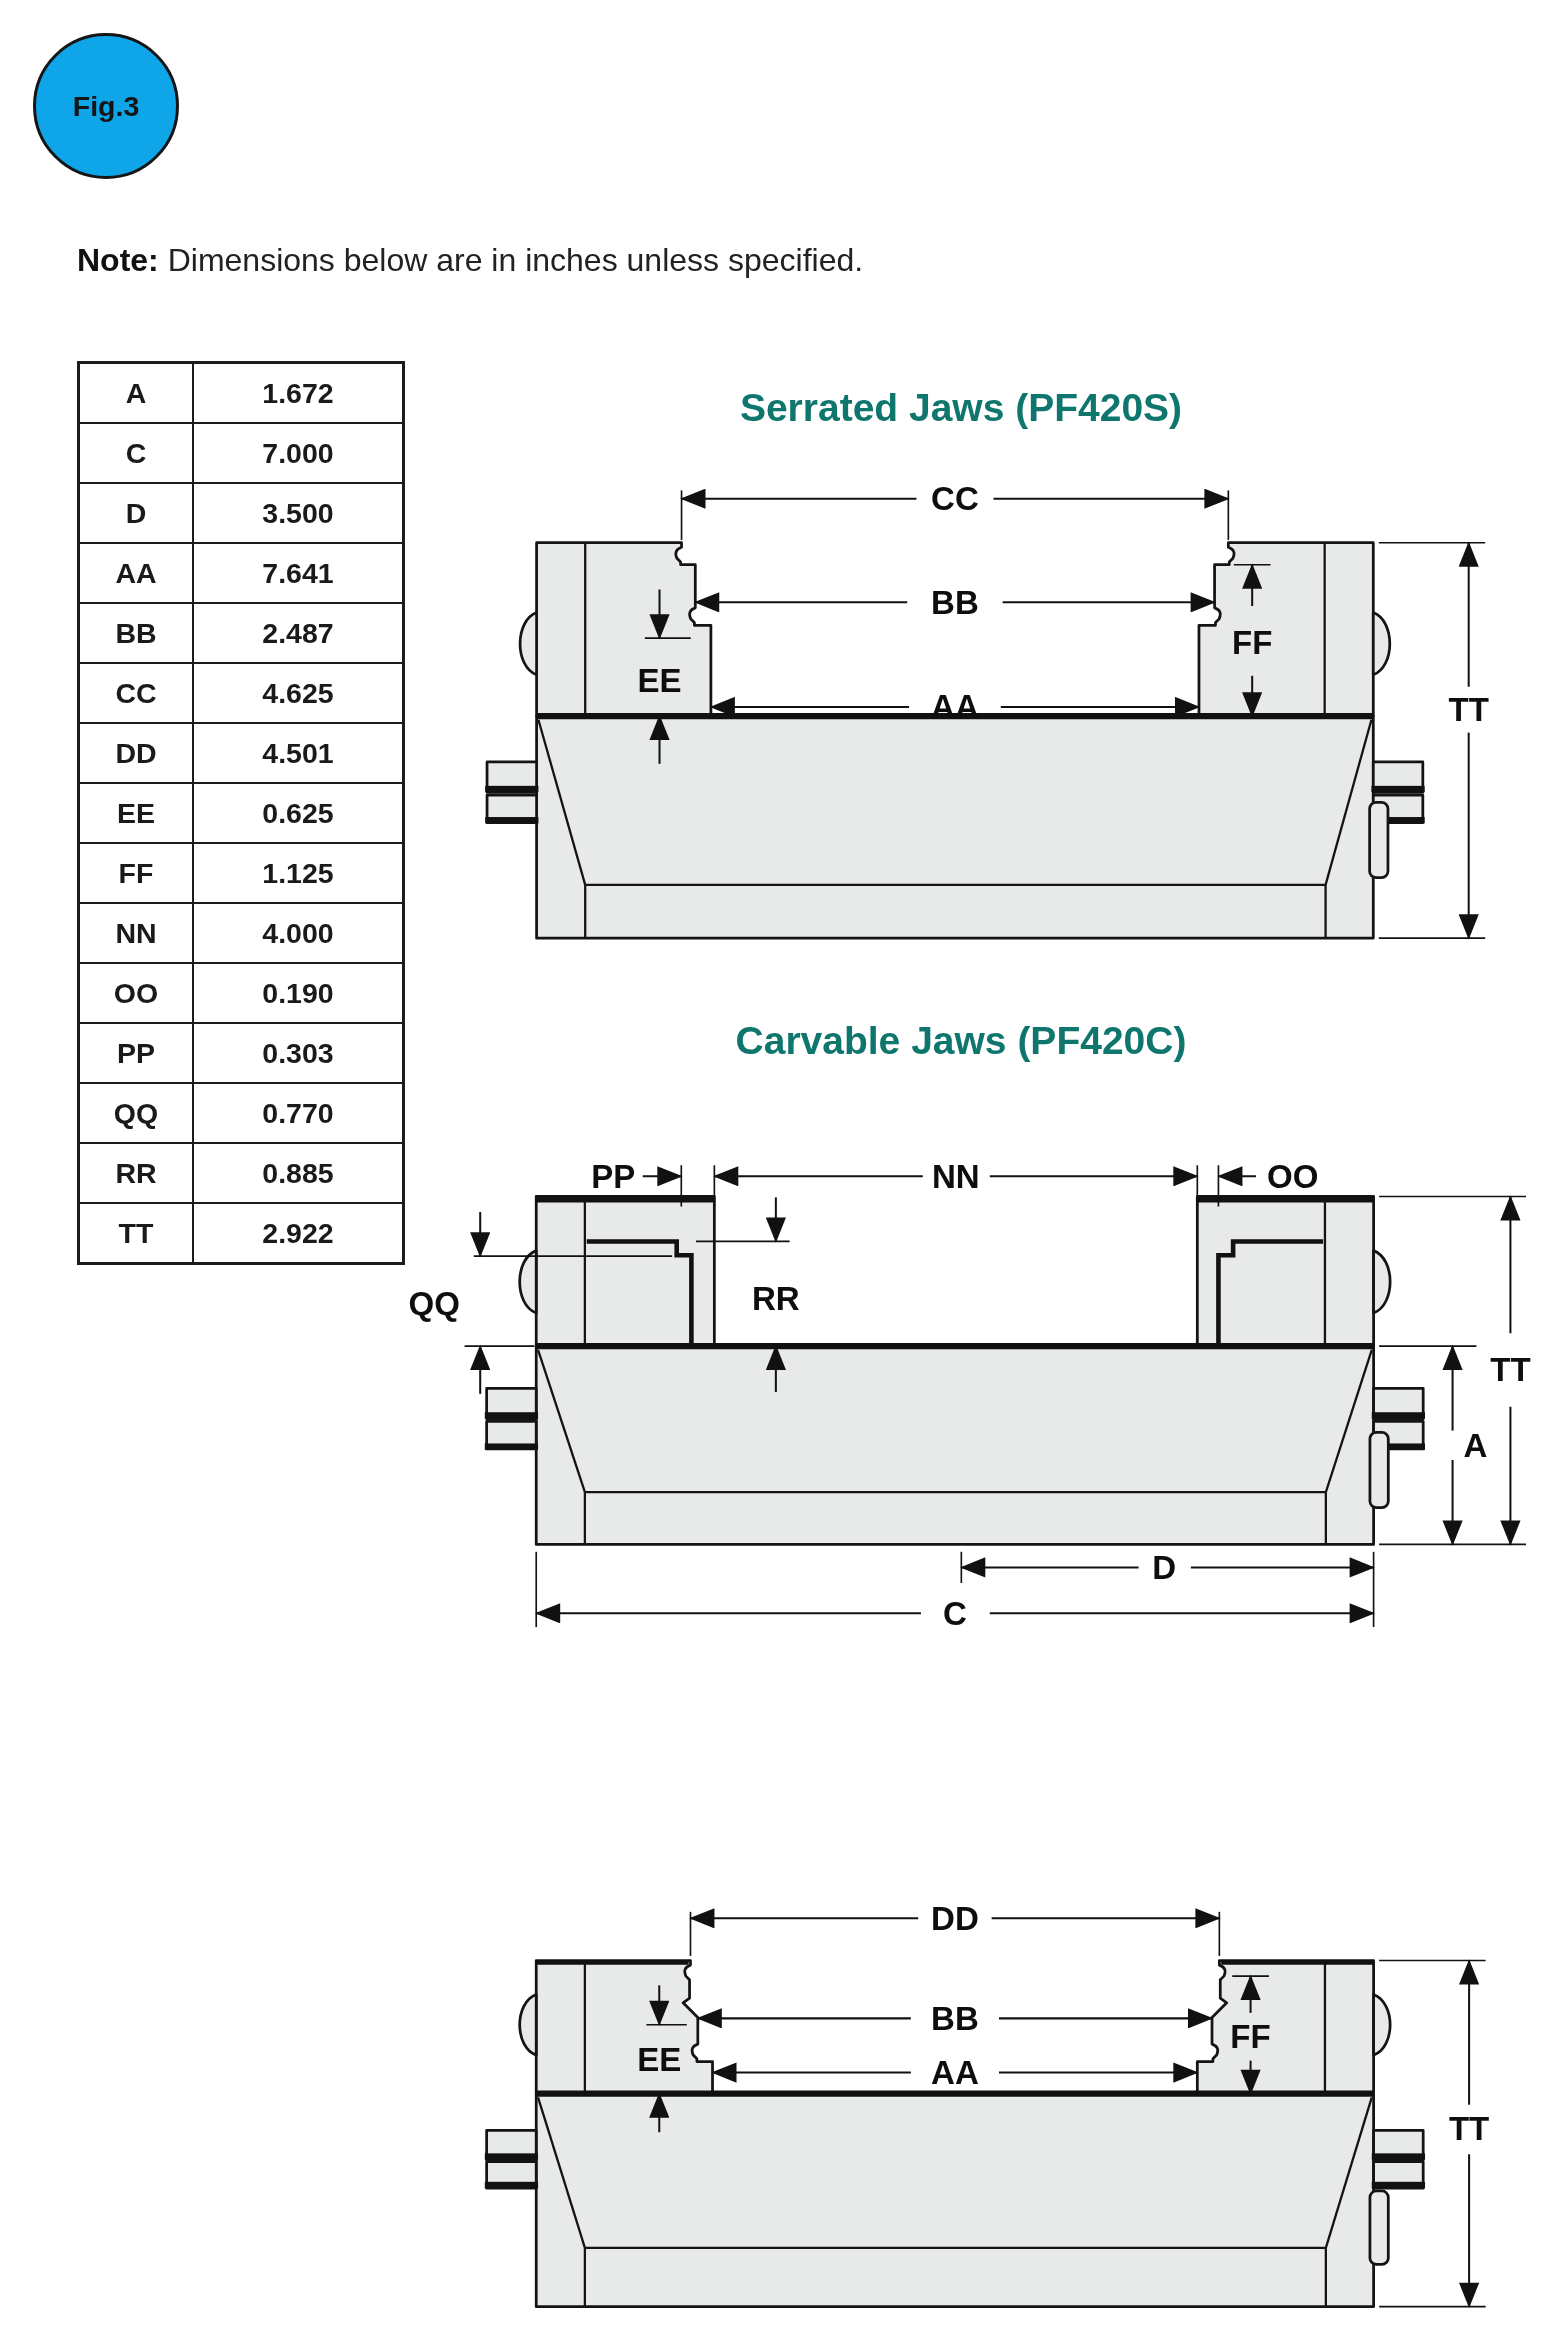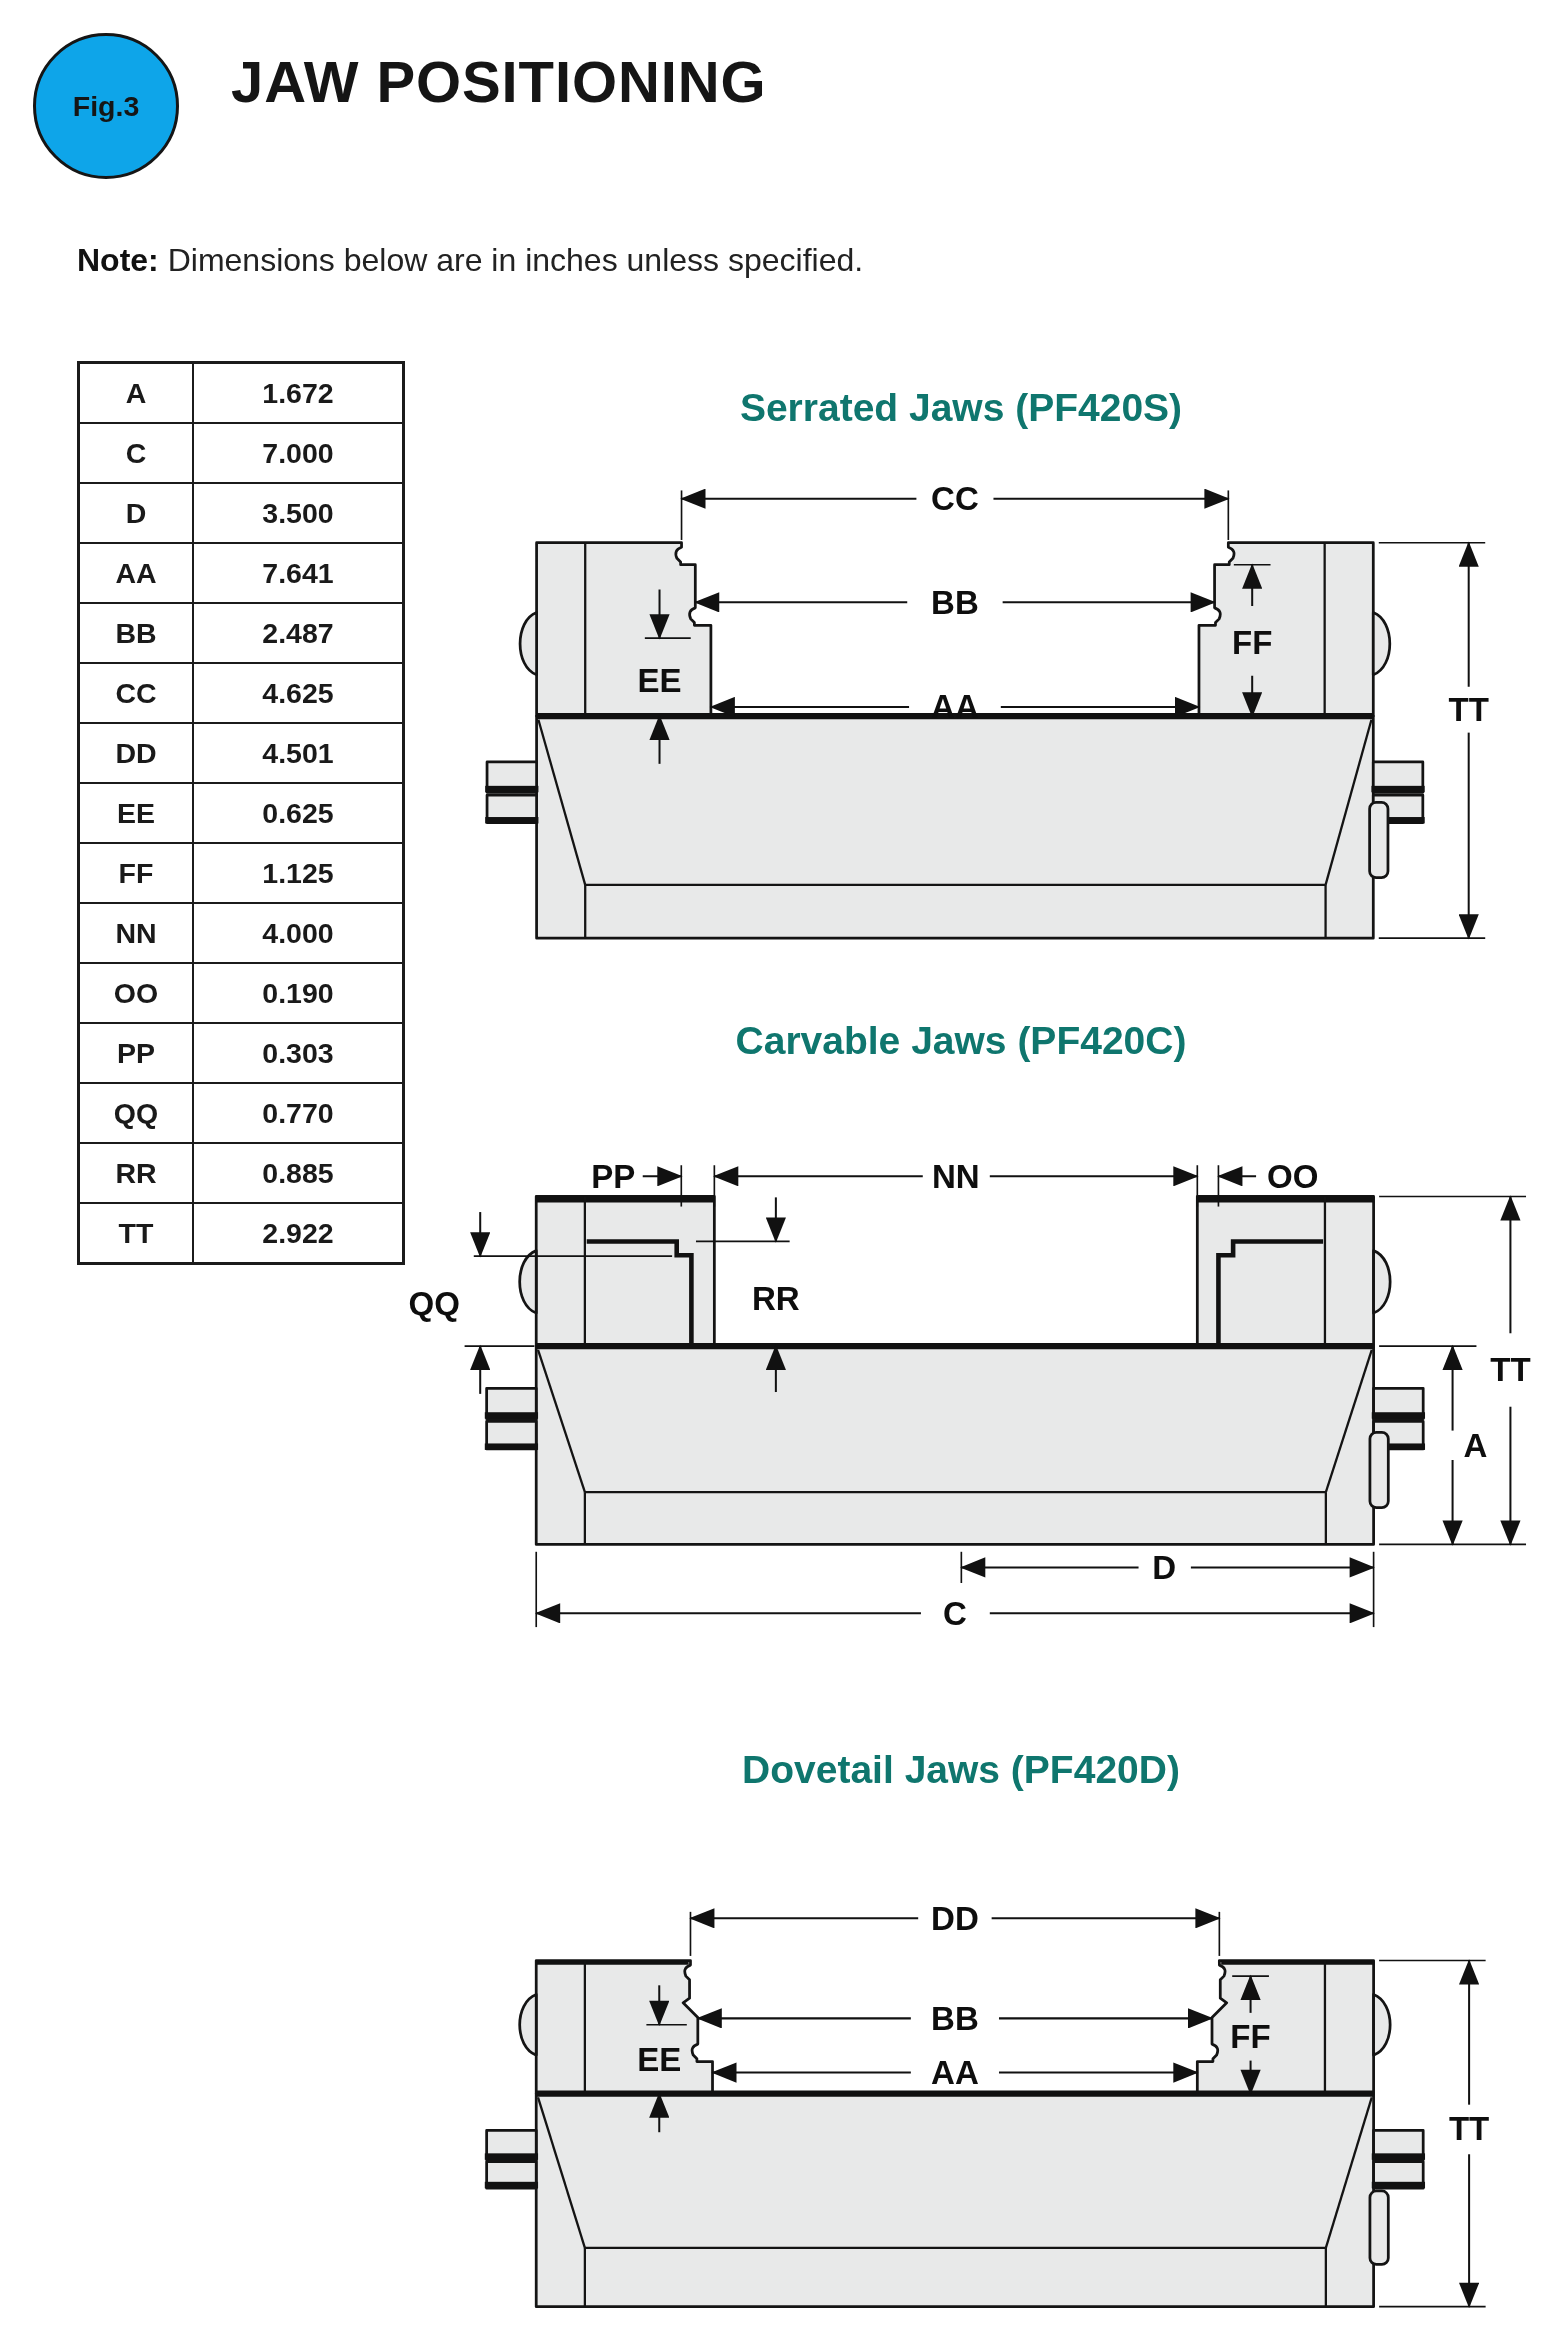--- a/index.html
+++ b/index.html
@@ -37,21 +37,20 @@
   .anchor-start{text-anchor:start;}
 </style>
 </head>
 <body>
 
 <div class="page">
 
   <div class="fig-badge">
     <span>Fig.3</span>
   </div>
-  <div class="main-title">JAW POSITIONING</div>
 
   <div class="note"><span class="note-label">Note:</span><span> Dimensions below are in inches unless specified.</span></div>
 
   <table class="dim-table">
     <tbody>
       <tr>
           <th>A</th>
           <td>1.672</td>
         </tr>
       <tr>
@@ -108,21 +107,20 @@
         </tr>
       <tr>
           <th>TT</th>
           <td>2.922</td>
         </tr>
     </tbody>
   </table>
 
   <div class="diagram-title" id="title-serrated">Serrated Jaws (PF420S)</div>
   <div class="diagram-title" id="title-carvable">Carvable Jaws (PF420C)</div>
-  <div class="diagram-title" id="title-dovetail">Dovetail Jaws (PF420D)</div>
 
   <svg class="diagram" style="left:404px;top:473px" width="1156" height="500" viewBox="440 515 1259 545">
     <defs>
       <marker id="arrS" viewBox="0 0 10 8" refX="9.5" refY="4" markerWidth="13" markerHeight="10" orient="auto">
         <path d="M0,0 L10,4 L0,8 Z" fill="#111"></path>
       </marker>
     </defs>
     <g>
       <path class="outline" d="M584,780 H1496 V1022 H584 Z"></path>
       <line class="iline" x1="586" y1="784" x2="637" y2="964"></line>

